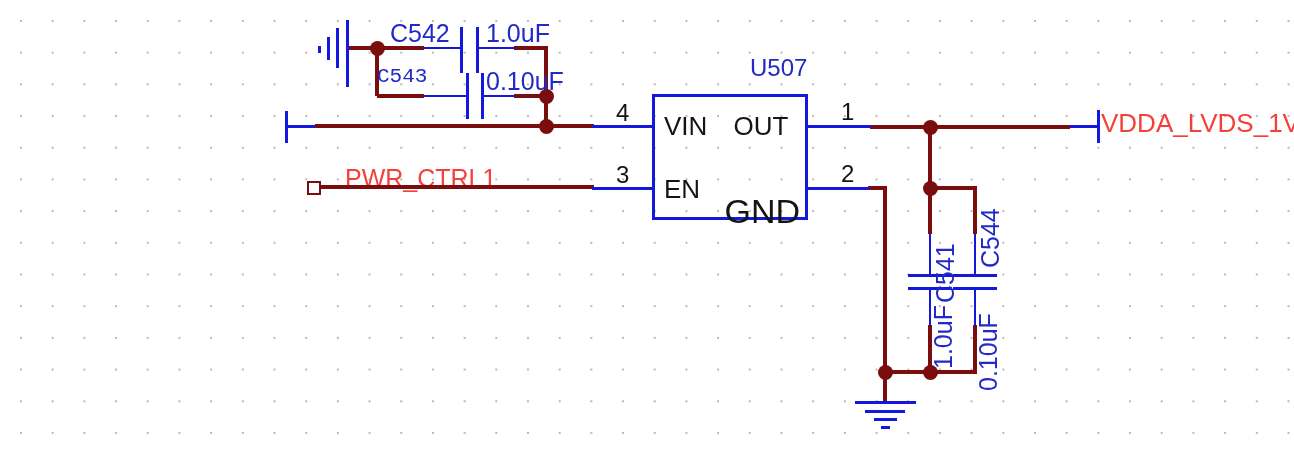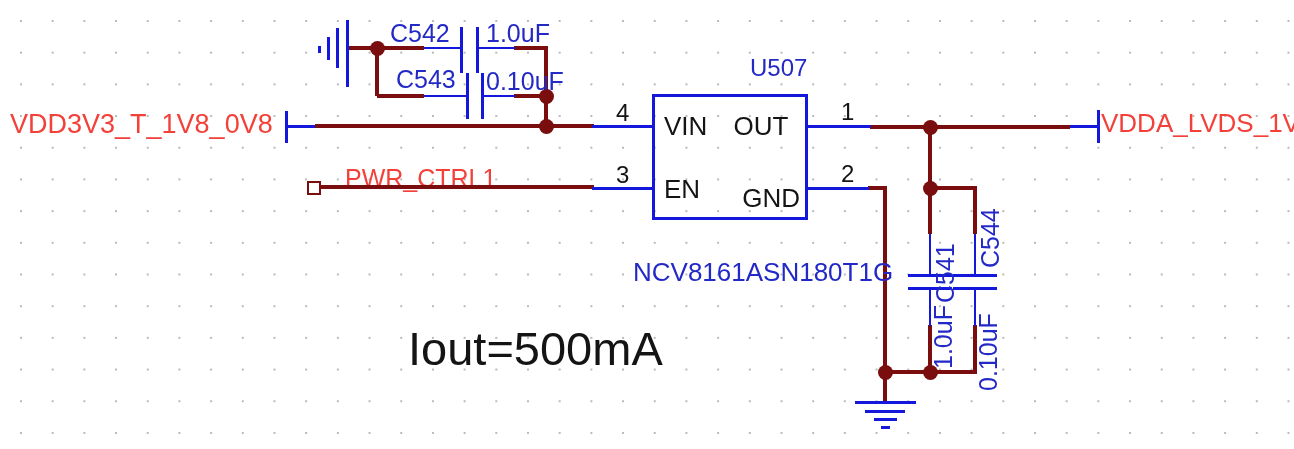--- a/index.html
+++ b/index.html
@@ -19,21 +19,20 @@
       white-space:nowrap;line-height:1;}
   .box{position:absolute;border:3.5px solid #1318dc;background:transparent;box-sizing:border-box;}
   .port-sq{position:absolute;border:2px solid #7a0d0d;background:#fff;box-sizing:border-box;}
 </style>
 </head>
 <body>
 
 <div id="canvas">
 
   
-  <div class="t red" style="left:10px;top:110px;font-size:27px;">VDD3V3_T_1V8_0V8</div>
   <span>
     <div class="b" style="left:285px;top:111px;width:2.5px;height:32px;"></div>
     <div class="b" style="left:286px;top:125px;width:30px;height:2.5px;"></div>
   </span>
 
   <div class="port-sq" style="left:307px;top:181px;width:14px;height:14px;"></div>
   <div class="t red" style="left:345px;top:165px;font-size:25px;">PWR_CTRL1</div>
 
   <div class="t red" style="left:1101px;top:110px;font-size:26px;">VDDA_LVDS_1V8</div>
   <span>
@@ -87,41 +86,40 @@
   
   <div class="t blk" style="left:616px;top:100px;font-size:24px;">4</div>
   <div class="t blk" style="left:841px;top:99px;font-size:24px;">1</div>
   <div class="t blk" style="left:616px;top:162px;font-size:24px;">3</div>
   <div class="t blk" style="left:841px;top:161px;font-size:24px;">2</div>
 
   
   <div class="t blk" style="left:664px;top:113px;font-size:26px;">VIN</div>
   <div class="t blk" style="left:722px;top:113px;width:78px;text-align:center;font-size:26px;">OUT</div>
   <div class="t blk" style="left:664px;top:176px;font-size:26px;">EN</div>
-  <div class="t blk" style="left:722px;top:185px;width:78px;text-align:right;font-size:26px;">GND</div>
+  <div class="t blk" style="left:722px;top:194px;width:78px;text-align:right;font-size:34px;">GND</div>
 
   
-  <div class="t blu" style="left:633px;top:259px;font-size:26px;">NCV8161ASN180T1G</div>
 
   
   <span>
     <div class="b" style="left:424px;top:46.5px;width:37px;height:2.5px;"></div>
     <div class="b" style="left:459.5px;top:27px;width:3px;height:46px;"></div>
     <div class="b" style="left:475.5px;top:27px;width:3px;height:46px;"></div>
     <div class="b" style="left:478px;top:46.5px;width:37px;height:2.5px;"></div>
   </span>
   <span>
     <div class="b" style="left:424px;top:94.5px;width:42px;height:2.5px;"></div>
     <div class="b" style="left:465.5px;top:73px;width:3px;height:46px;"></div>
     <div class="b" style="left:480.5px;top:73px;width:3px;height:46px;"></div>
     <div class="b" style="left:483px;top:94.5px;width:32px;height:2.5px;"></div>
   </span>
   <div class="t blu" style="left:390px;top:20px;font-size:25px;">C542</div>
   <div class="t blu" style="left:486px;top:20px;font-size:25px;">1.0uF</div>
-  <div class="t blu" style="left:396px;top:66px;font-size:25px;">C543</div>
+  <div class="t blu" style="left:377px;top:66px;font-size:21px;font-family:Liberation Mono, monospace;">C543</div>
   <div class="t blu" style="left:486px;top:68px;font-size:25px;">0.10uF</div>
 
   
   <span>
     <div class="b" style="left:346px;top:20px;width:3px;height:67px;"></div>
     <div class="b" style="left:336px;top:28px;width:3px;height:40px;"></div>
     <div class="b" style="left:327px;top:37px;width:3px;height:23px;"></div>
     <div class="b" style="left:318px;top:46px;width:3px;height:7px;"></div>
   </span>
 
@@ -145,15 +143,14 @@
 
   
   <span>
     <div class="b" style="left:855px;top:401px;width:61px;height:3px;"></div>
     <div class="b" style="left:865px;top:410px;width:40px;height:3px;"></div>
     <div class="b" style="left:874px;top:418px;width:23px;height:3px;"></div>
     <div class="b" style="left:881px;top:426px;width:9px;height:3px;"></div>
   </span>
 
   
-  <div class="t blk" style="left:408px;top:324px;font-size:47px;">Iout=500mA</div>
 
 </div>
 
 </body></html>

